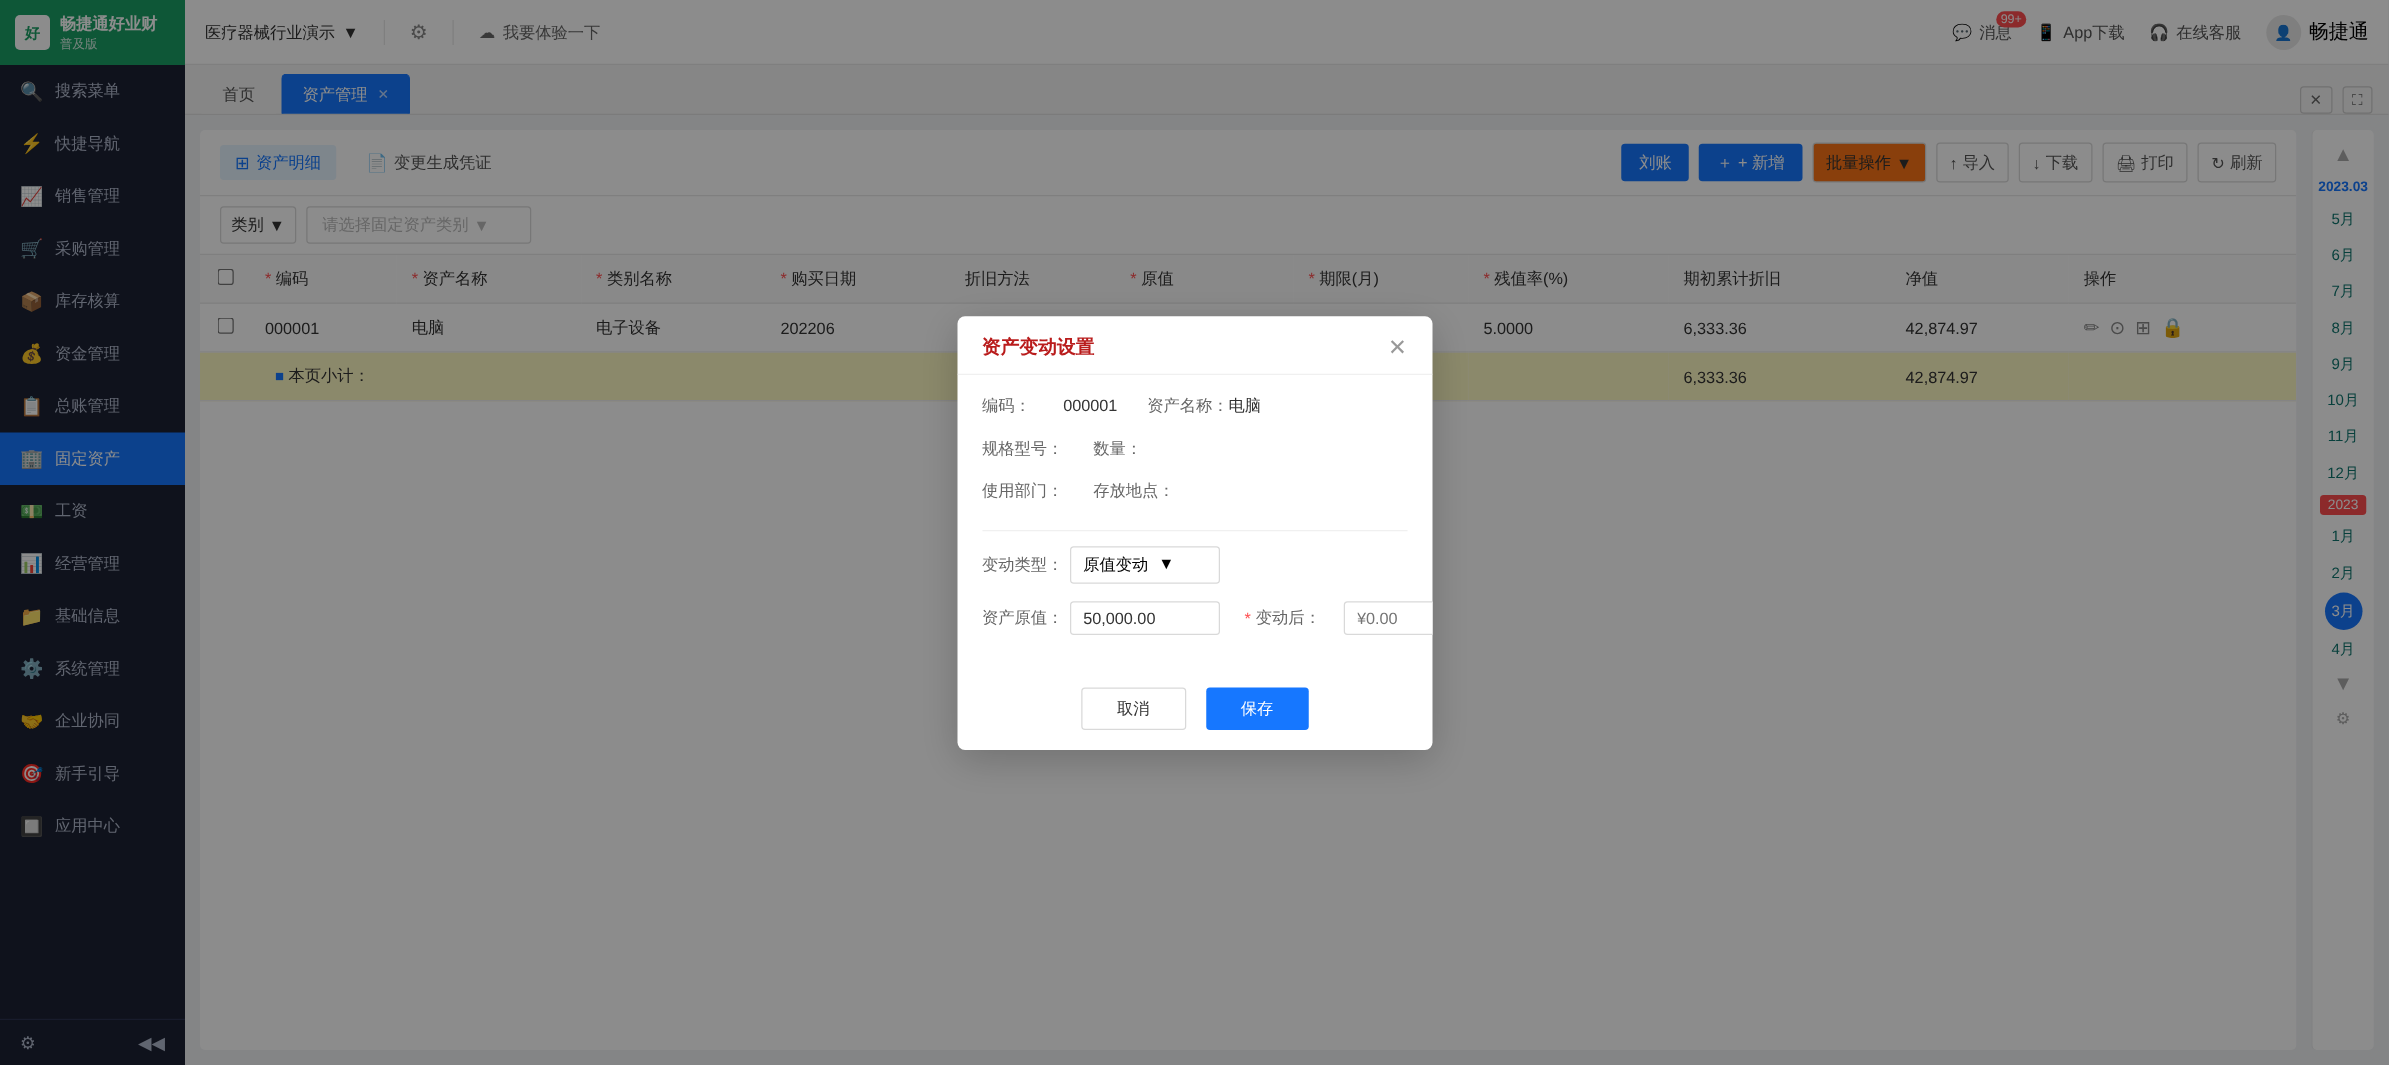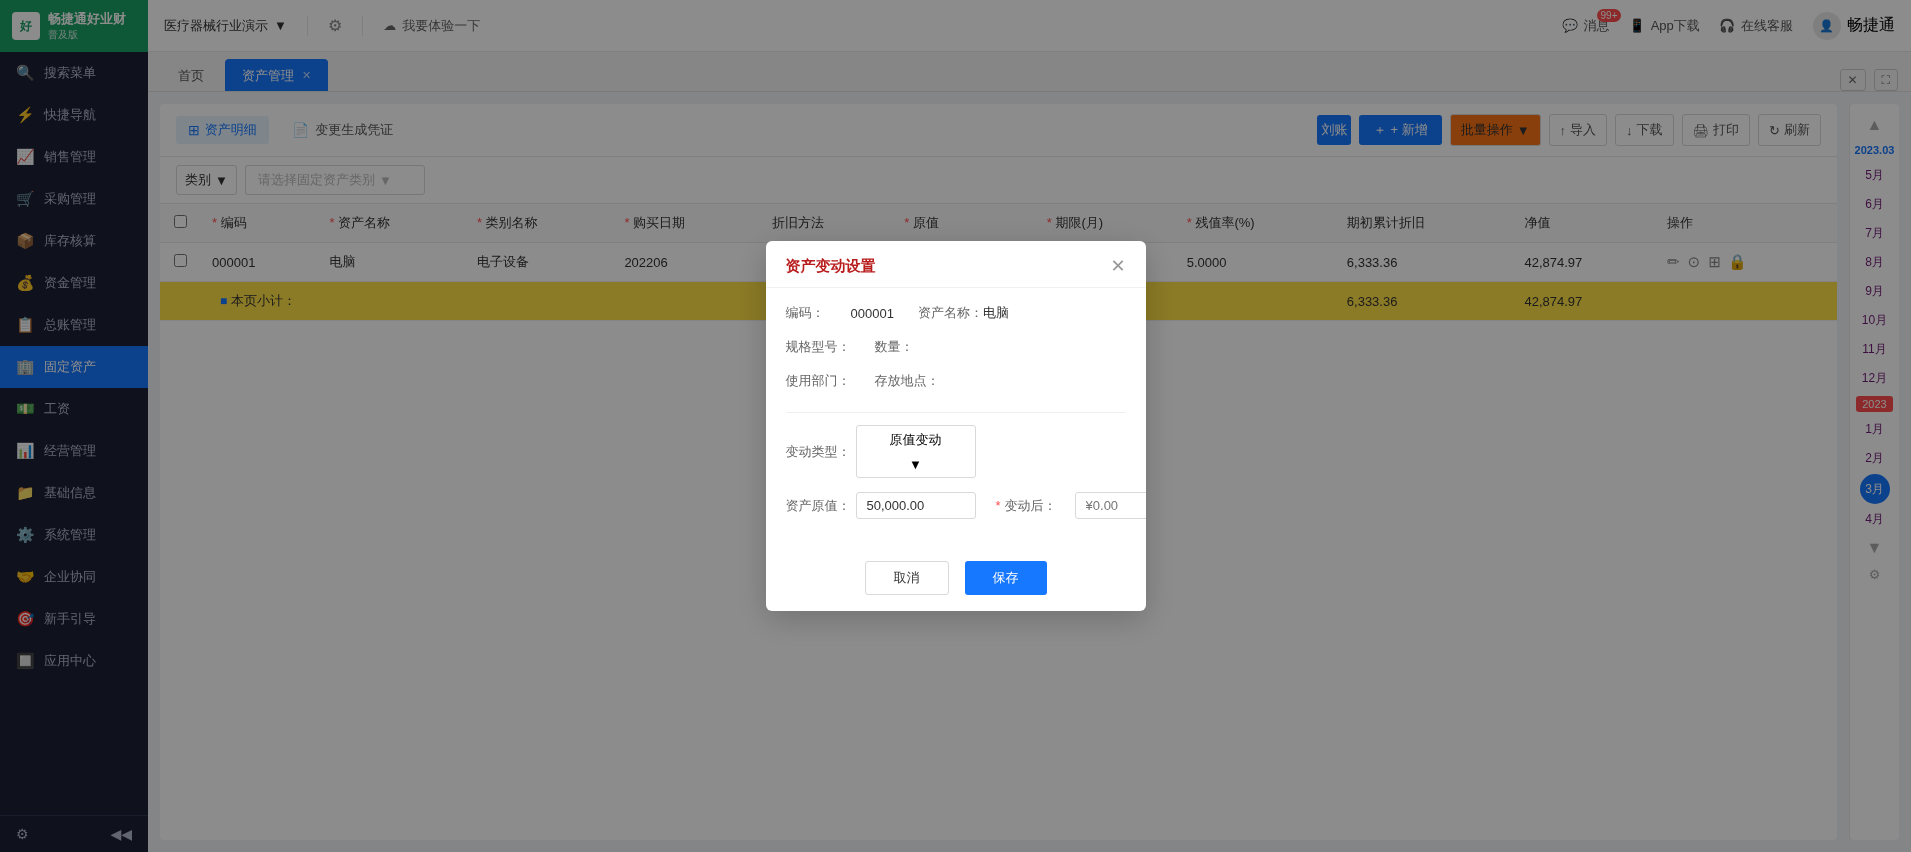--- a/index.html
+++ b/index.html
@@ -178,21 +178,21 @@
     }
     .view-tab.active {
       background: #e6f4ff;
       color: #1677ff;
     }
     .toolbar-right { margin-left: auto; display: flex; align-items: center; gap: 8px; }
     .btn-adjust {
       background: #1677ff;
       color: #fff;
       border: none;
-      padding: 6px 4px;
+      padding: 6px 14px;
       border-radius: 3px;
       font-size: 13px;
       cursor: pointer;
     }
     .btn-new {
       background: #1677ff;
       color: #fff;
       border: none;
       padding: 6px 14px;
       border-radius: 3px;
@@ -288,21 +288,21 @@
       overflow-y: auto;
     }
     .date-year {
       font-size: 11px;
       color: #1677ff;
       font-weight: bold;
       padding: 4px 0;
     }
     .date-month {
       font-size: 12px;
-      color: #701a75;
+      color: #0f766e;
       padding: 5px 0;
       width: 100%;
       text-align: center;
       cursor: pointer;
     }
     .date-month.active {
       background: #1677ff;
       color: #fff;
       border-radius: 50%;
       width: 30px;
@@ -376,24 +376,23 @@
       margin-bottom: 14px;
       font-size: 13px;
     }
     .dialog-field-label { color: #666; min-width: 70px; }
     .dialog-select {
       border: 1px solid #d9d9d9;
       border-radius: 3px;
       padding: 5px 10px;
       font-size: 13px;
       background: #fff;
-      display: flex; align-items: center; gap: 8px;
+      display: flex; align-items: flex-start; gap: 8px;
       cursor: pointer;
       min-width: 120px;
-      flex-direction: column;
     }
     .dialog-input {
       border: 1px solid #d9d9d9;
       border-radius: 3px;
       padding: 5px 10px;
       font-size: 13px;
       background: #fff;
       color: #333;
       min-width: 120px;
     }
@@ -643,21 +642,21 @@
               <td>42,874.97</td>
               <td>
                 <div class="action-icons">
                   <span class="action-icon">✏</span>
                   <span class="action-icon">⊙</span>
                   <span class="action-icon">⊞</span>
                   <span class="action-icon">🔒</span>
                 </div>
               </td>
             </tr>
-            <tr style="background:#fde047;">
+            <tr style="background:#fef9c3;">
               <td></td>
               <td colspan="5" style="padding-left:20px;">
                 <span style="color:#1677ff;font-size:12px;">■</span>
                 <span>本页小计：</span>
               </td>
               <td>50,000.00</td>
               <td></td>
               <td></td>
               <td>6,333.36</td>
               <td>42,874.97</td>

